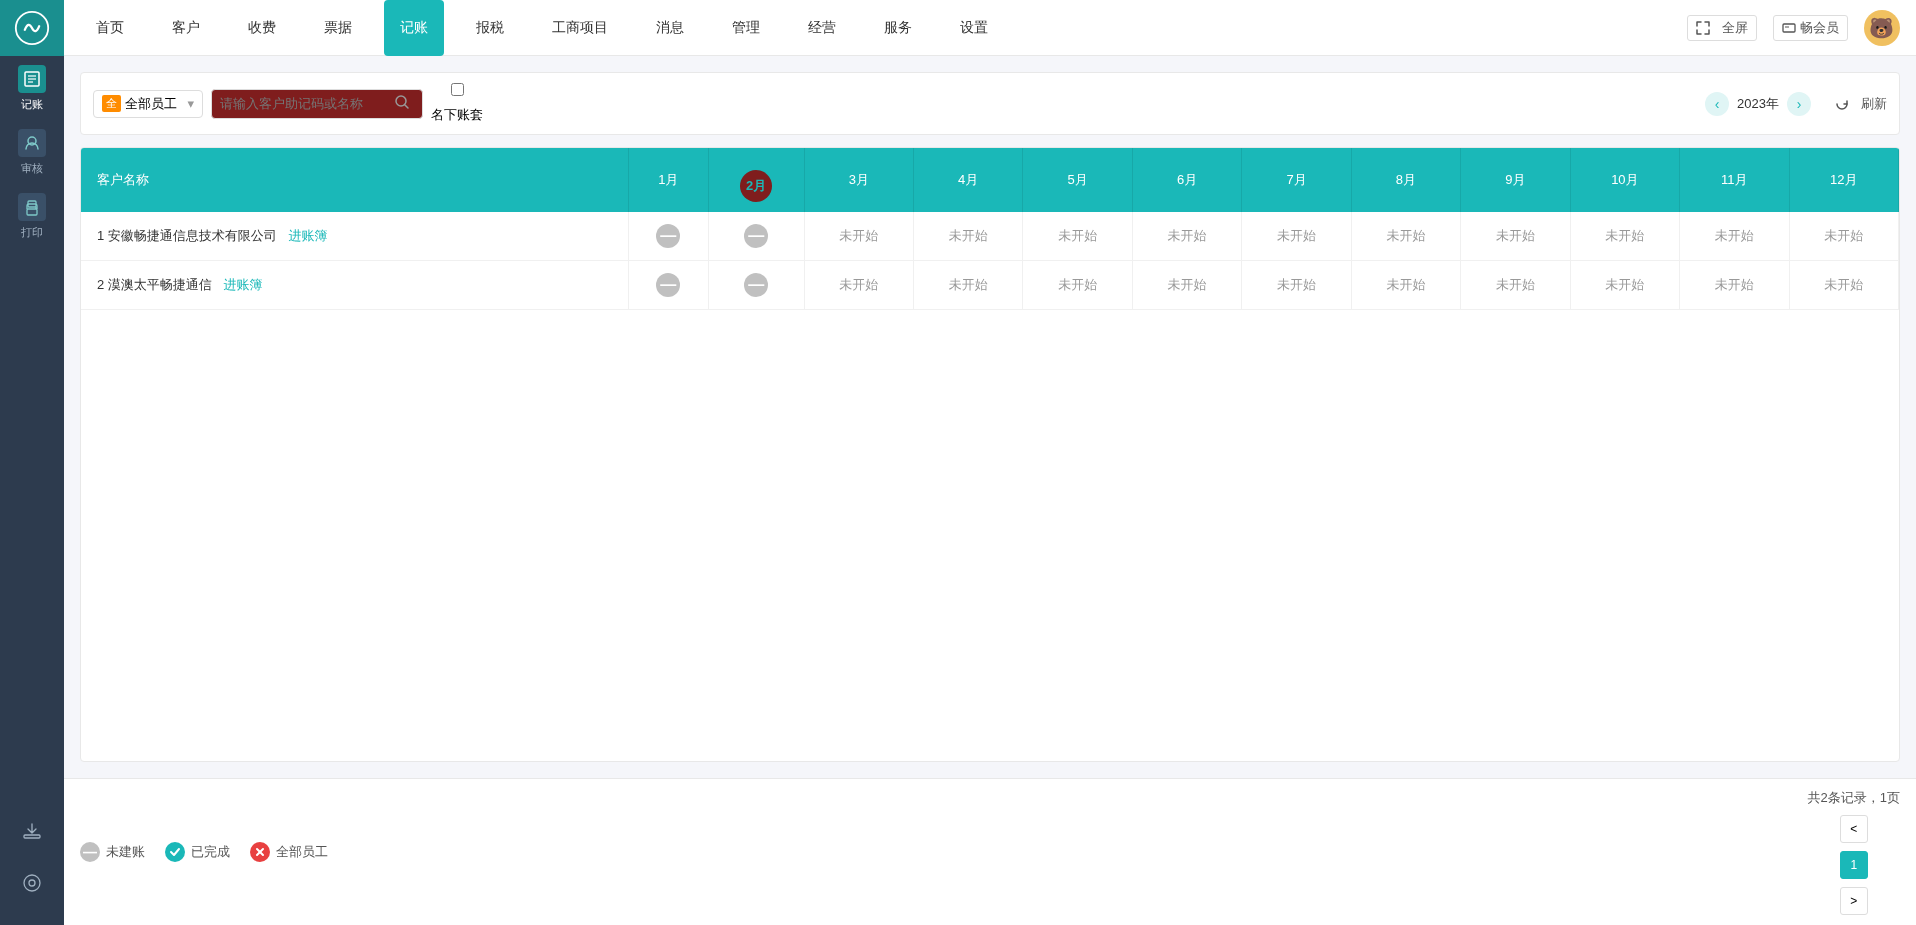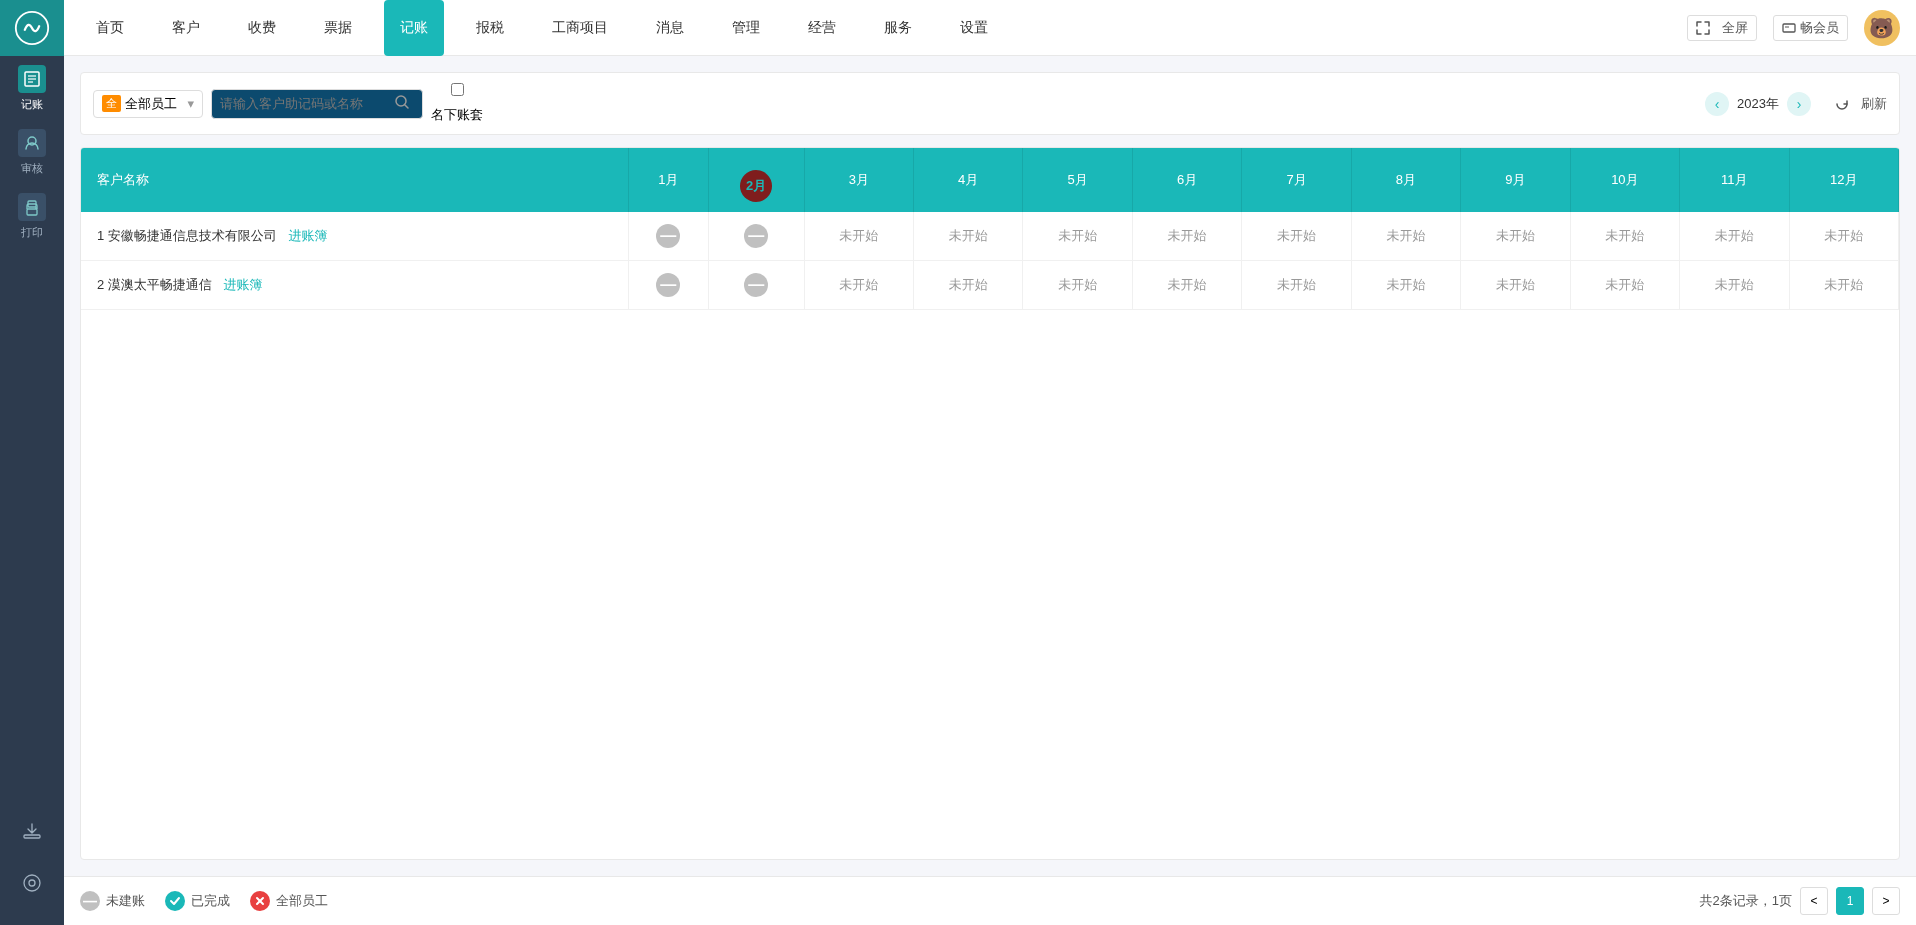--- a/index.html
+++ b/index.html
@@ -192,21 +192,21 @@
       border-radius: 2px;
     }
     .staff-select .label { flex: 1; }
     .staff-select .arrow { color: #999; }
     .search-input {
       display: flex;
       align-items: center;
       border: 1px solid #ddd;
       border-radius: 4px;
       padding: 4px 8px;
-      background: #0c4a6e;
+      background: #7f1d1d;
       min-width: 200px;
     }
     .search-input input {
       border: none;
       outline: none;
       font-size: 13px;
       color: #999;
       background: transparent;
       width: 170px;
     }
@@ -370,20 +370,21 @@
     .legend-dot.teal { background: #1ab8b8; }
     .legend-dot.red { background: #e84040; }
     .legend-dot.teal svg, .legend-dot.red svg { color: #fff; }
     .pagination {
       margin-left: auto;
       display: flex;
       align-items: center;
       gap: 8px;
       font-size: 13px;
       color: #555;
+      flex-direction: column;
     }
     .page-btn {
       width: 28px;
       height: 28px;
       border: 1px solid #ddd;
       background: #fff;
       border-radius: 3px;
       cursor: pointer;
       display: flex;
       align-items: center;

